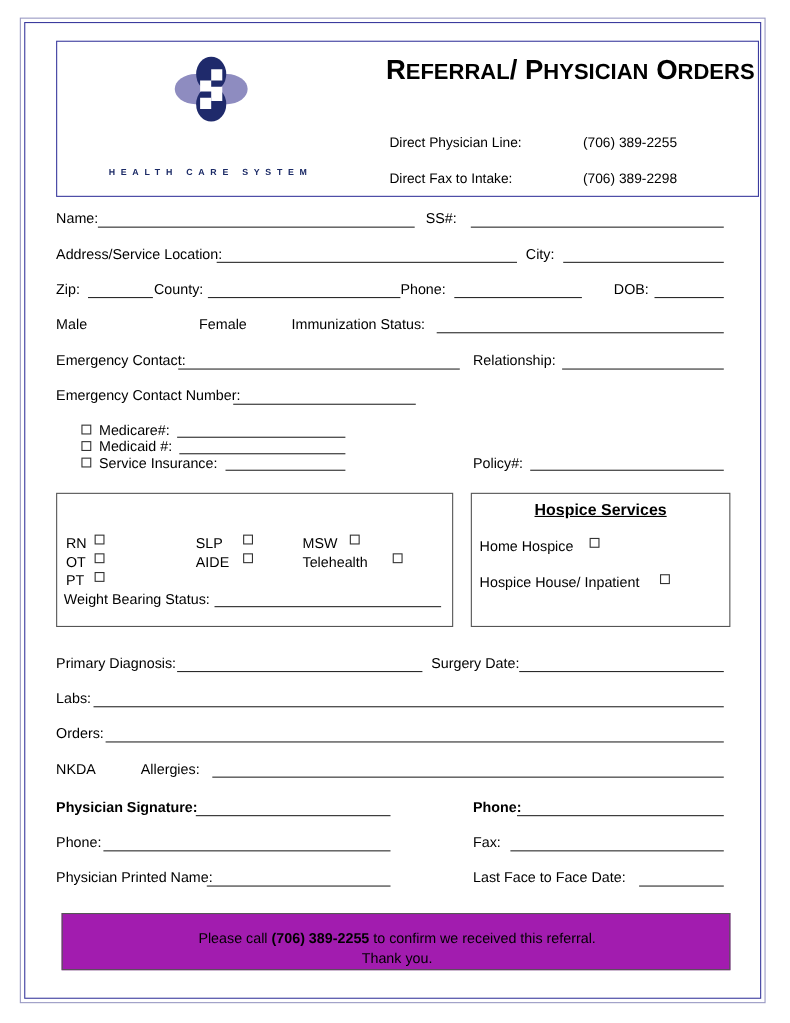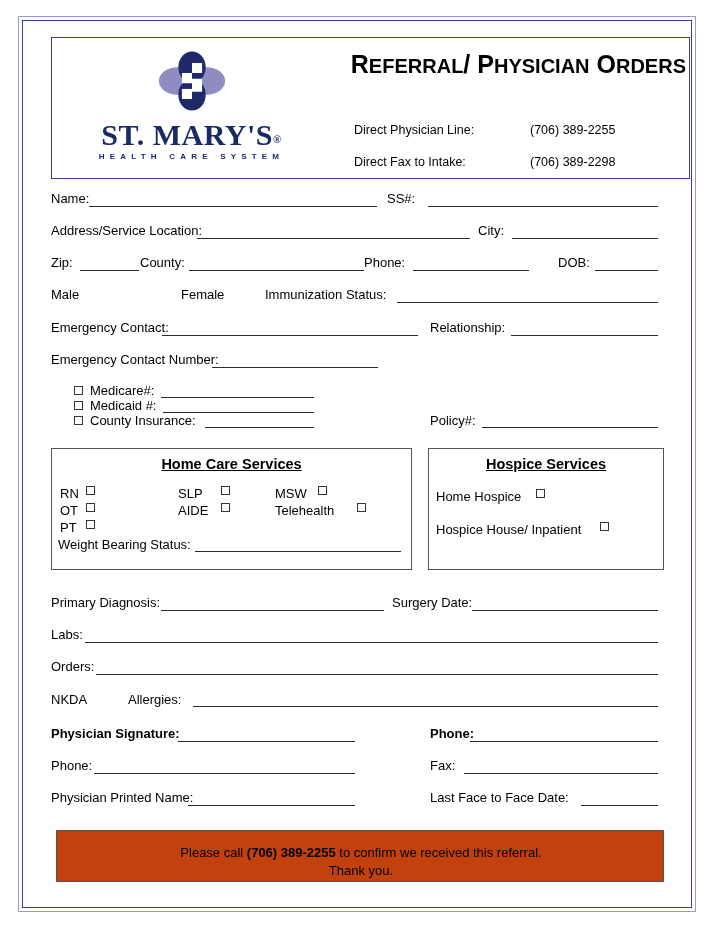--- a/index.html
+++ b/index.html
@@ -176,21 +176,21 @@
 
   
   .note-box {
     position: absolute;
     left: 26px;
     top: 802px;
     width: 608px;
     height: 52px;
     border: 1.3px solid #555555;
     box-sizing: border-box;
-    background: #c2410c;
+    background: #a21caf;
   }
   .note-line {
     position: absolute;
     width: 608px;
     text-align: center;
     font-size: 13px;
     white-space: nowrap;
   }
   .note-line-1 { left: 0px; top: 14px; }
   .note-line-2 { left: 0px; top: 32px; }
@@ -216,21 +216,20 @@
             <ellipse cx="70" cy="43" rx="26" ry="19" fill="#8e8cc0"></ellipse>
 
             <ellipse cx="50" cy="24" rx="19" ry="22" fill="#1f2a6b"></ellipse>
             <ellipse cx="50" cy="62" rx="19" ry="22" fill="#1f2a6b"></ellipse>
 
             <path d="M50 18 L50 32 L36 32 L36 46 L50 46 L50 58
                      L64 58 L64 40 L50 40 L50 32 L64 32 L64 18 Z" fill="#ffffff"></path>
             <path d="M36 54 L50 54 L50 68 L36 68 Z" fill="#ffffff"></path>
           </svg>
         </div>
-        <div class="logo-wordmark"><span>ST. MARY'S</span><span class="reg">®</span></div>
         <div class="logo-tagline">HEALTH CARE SYSTEM</div>
       </div>
 
       <div class="hdr-title">R<span class="sc">E</span><span class="sc">F</span><span class="sc">E</span><span class="sc">R</span><span class="sc">R</span><span class="sc">A</span><span class="sc">L</span>/ P<span class="sc">H</span><span class="sc">Y</span><span class="sc">S</span><span class="sc">I</span><span class="sc">C</span><span class="sc">I</span><span class="sc">A</span><span class="sc">N</span> O<span class="sc">R</span><span class="sc">D</span><span class="sc">E</span><span class="sc">R</span><span class="sc">S</span></div>
 
       <div class="hdr-line hdr-lbl-1">Direct Physician Line:</div>
       <div class="hdr-line hdr-val-1">(706) 389-2255</div>
       <div class="hdr-line hdr-lbl-2">Direct Fax to Intake:</div>
       <div class="hdr-line hdr-val-2">(706) 389-2298</div>
     </div>
@@ -269,30 +268,27 @@
 
     <div class="cb" style="left:44px; top:358px;"></div>
     <div class="f" style="left:60px; top:356px;">Medicare#:</div>
     <div class="rule" style="left:131px; top:369px; width:153px;"></div>
 
     <div class="cb" style="left:44px; top:373px;"></div>
     <div class="f" style="left:60px; top:371px;">Medicaid #:</div>
     <div class="rule" style="left:133px; top:384px; width:151px;"></div>
 
     <div class="cb" style="left:44px; top:388px;"></div>
-    <div class="f" style="left:60px; top:386px;">County Insurance:</div>
+    <div class="f" style="left:60px; top:386px;">Service Insurance:</div>
     <div class="rule" style="left:175px; top:399px; width:109px;"></div>
 
     <div class="f" style="left:400px; top:386px;">Policy#:</div>
     <div class="rule" style="left:452px; top:399px; width:176px;"></div>
 
     <div class="svc-box" style="left:21px; top:420px; width:361px; height:122px;"></div>
-    <div class="svc-title" style="left:21px; top:428px; width:361px; text-align:center;">
-      <span>Home Care Services</span>
-    </div>
 
     <div class="f" style="left:30px; top:459px;">RN</div>
     <div class="cb" style="left:56px; top:458px;"></div>
     <div class="f" style="left:30px; top:476px;">OT</div>
     <div class="cb" style="left:56px; top:475px;"></div>
     <div class="f" style="left:30px; top:493px;">PT</div>
     <div class="cb" style="left:56px; top:492px;"></div>
 
     <div class="f" style="left:148px; top:459px;">SLP</div>
     <div class="cb" style="left:191px; top:458px;"></div>

